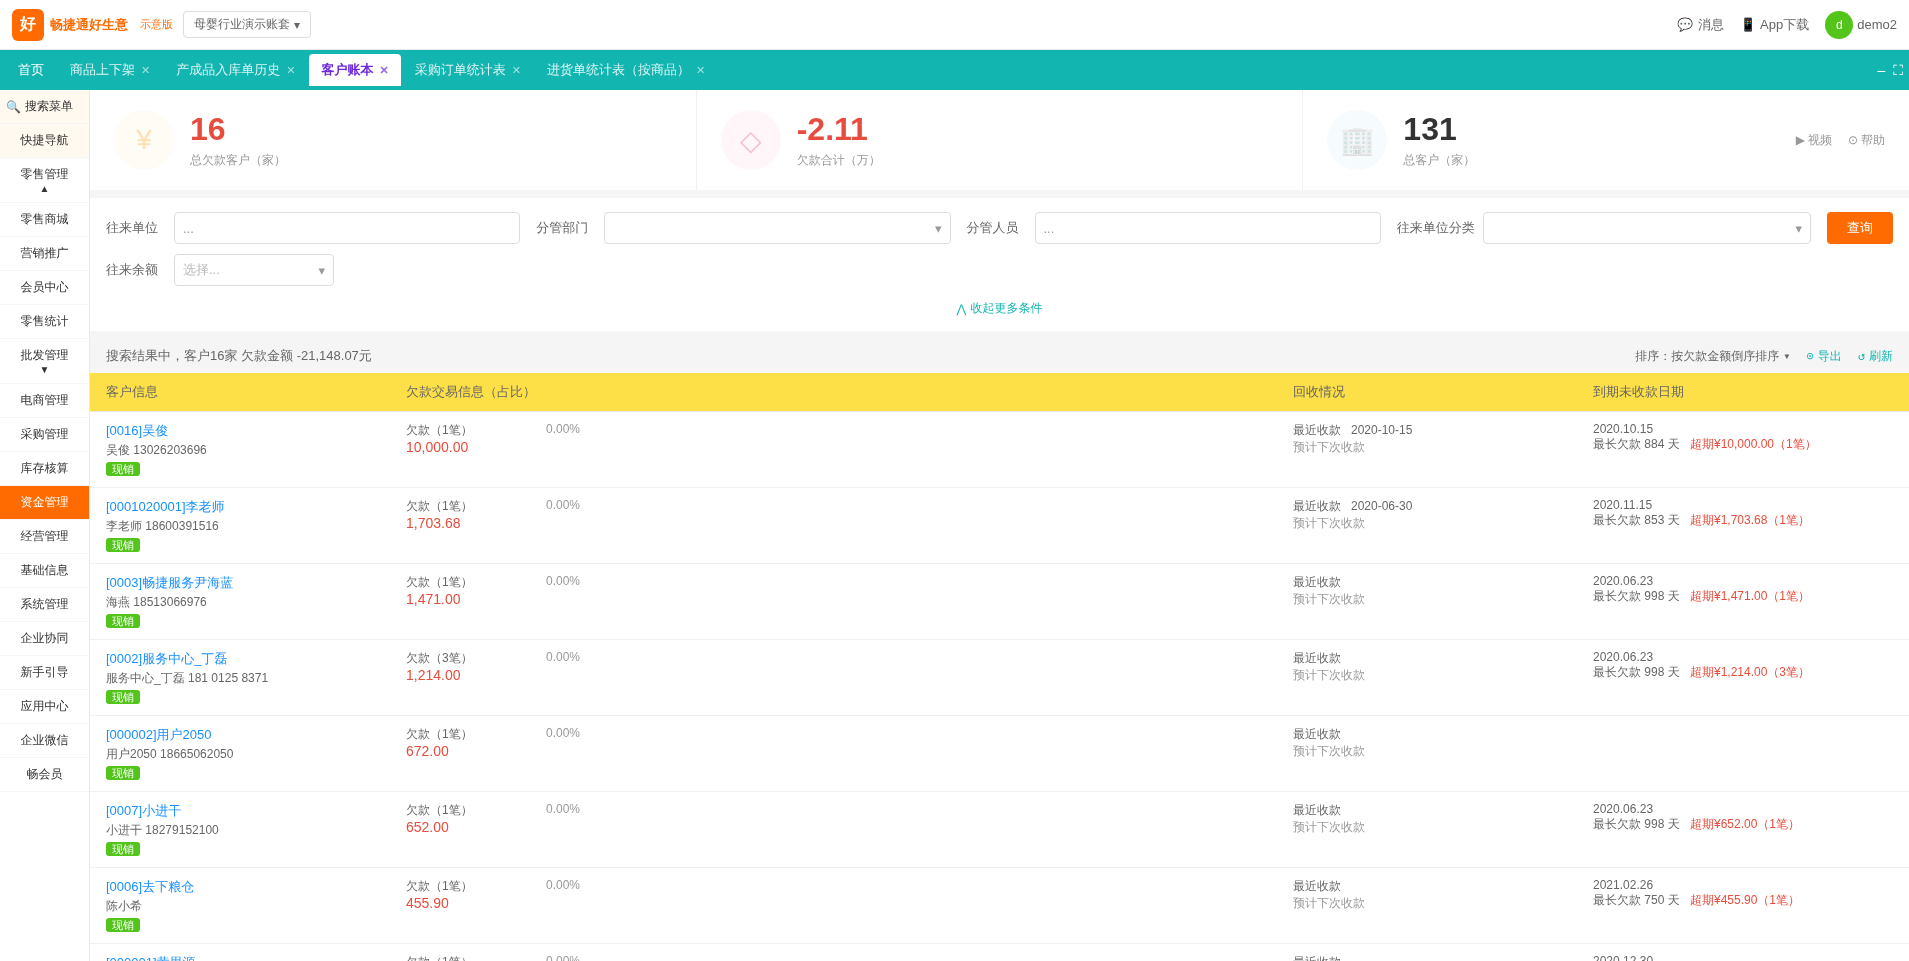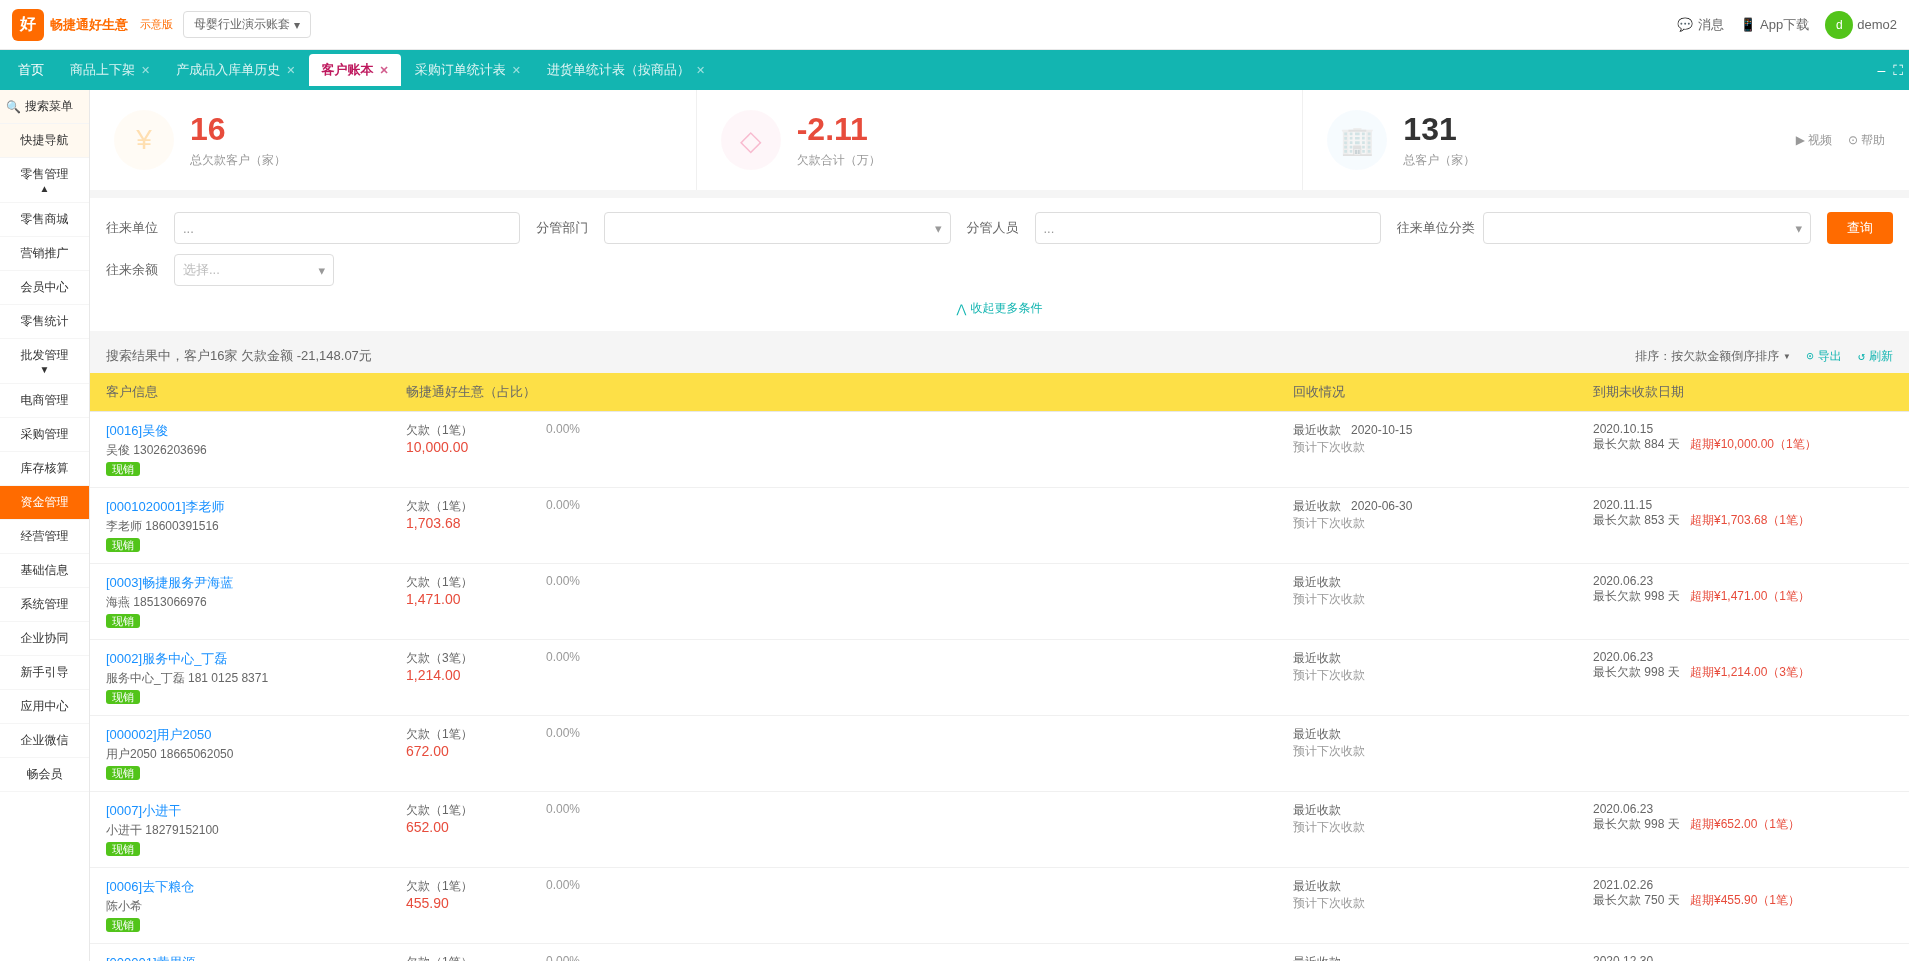--- a/index.html
+++ b/index.html
@@ -47,21 +47,21 @@
       gap: 6px;
       cursor: pointer;
       font-size: 13px;
       color: rgba(255,255,255,0.85);
       border-radius: 4px 4px 0 0;
       margin-right: 2px;
       white-space: nowrap;
     }
     .tab-item.active {
       background: #fff;
-      color: #be185d;
+      color: #6d28d9;
       font-weight: bold;
     }
     .tab-item .close-btn { font-size: 11px; opacity: 0.7; }
     .tab-item:first-child { color: #fff; }
     .tab-bar-right { margin-left: auto; display: flex; align-items: center; gap: 8px; }
     .tab-bar-right span { color: #fff; font-size: 16px; cursor: pointer; }
 
     
     .sidebar {
       position: fixed;
@@ -488,21 +488,21 @@
       <div class="action-btn">
         <span>↺</span>
         <span>刷新</span>
       </div>
     </div>
   </div>
 
   <div class="table-container">
     <div class="table-header">
       <span>客户信息</span>
-      <span>畅捷通好生意（占比）</span>
+      <span>欠款交易信息（占比）</span>
       <span>回收情况</span>
       <span>到期未收款日期</span>
     </div>
 
     <div class="table-row">
       <div>
         <div class="customer-name">[0016]吴俊</div>
         <div class="customer-info">吴俊 13026203696</div>
         <span class="tag-green">现销</span>
       </div>

